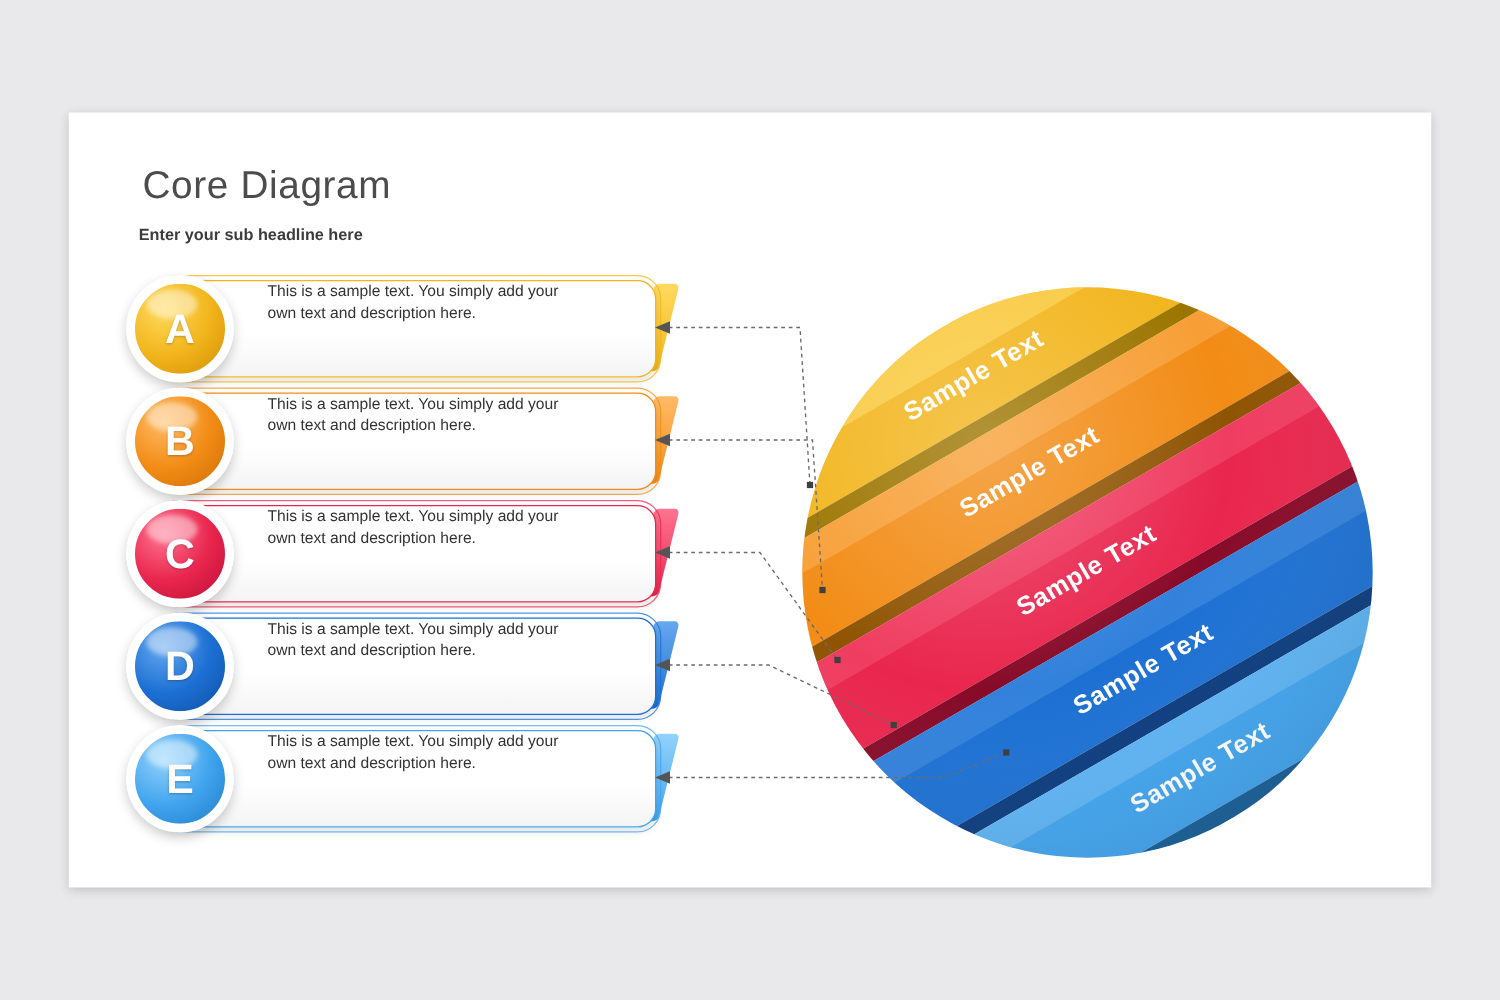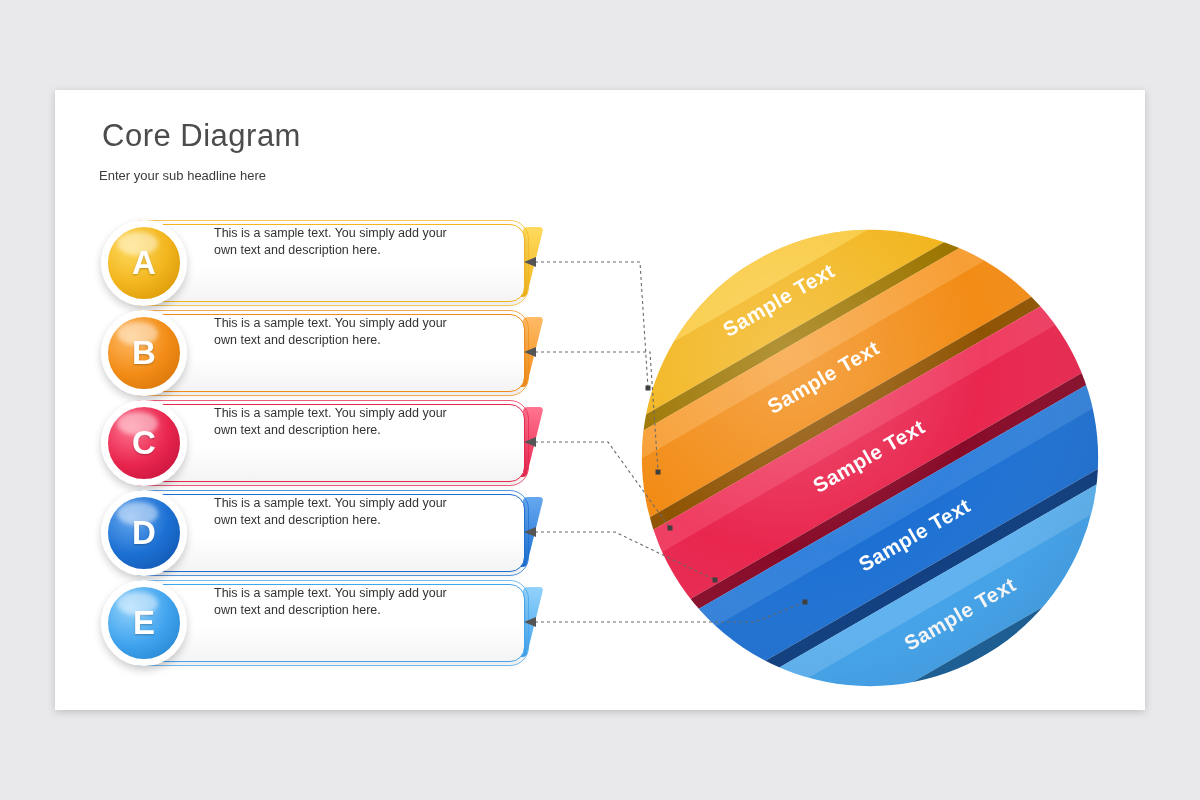--- a/index.html
+++ b/index.html
@@ -9,26 +9,26 @@
     font-family:"Liberation Sans", sans-serif;
     overflow:hidden;
     position:relative;
   }
   .slide{
     position:absolute;left:55px;top:90px;width:1090px;height:620px;
     background:#ffffff;
     box-shadow:0 2px 8px rgba(0,0,0,0.18);
   }
   .slide-title{
-    position:absolute;left:43px;top:24px;margin:4px;
+    position:absolute;left:43px;top:24px;margin:16px;
     font-size:31px;font-weight:400;color:#4c4c4c;letter-spacing:.5px;
   }
   .slide-subtitle{
-    position:absolute;left:44px;top:78px;margin:0;
-    font-size:13px;font-weight:400;color:#3c3c3c;
+    position:absolute;left:44px;top:78px;margin:12px;
+    font-size:13px;font-weight:700;color:#3c3c3c;
   }
   
   .row{position:absolute;left:46px;width:434px;height:86px;z-index:3;}
   .card-accent{
     position:absolute;right:0;top:7px;width:20px;height:70px;
     background:linear-gradient(180deg,var(--light),var(--c));
     transform:skewX(-14deg);
     border-radius:4px;
   }
   .card{

